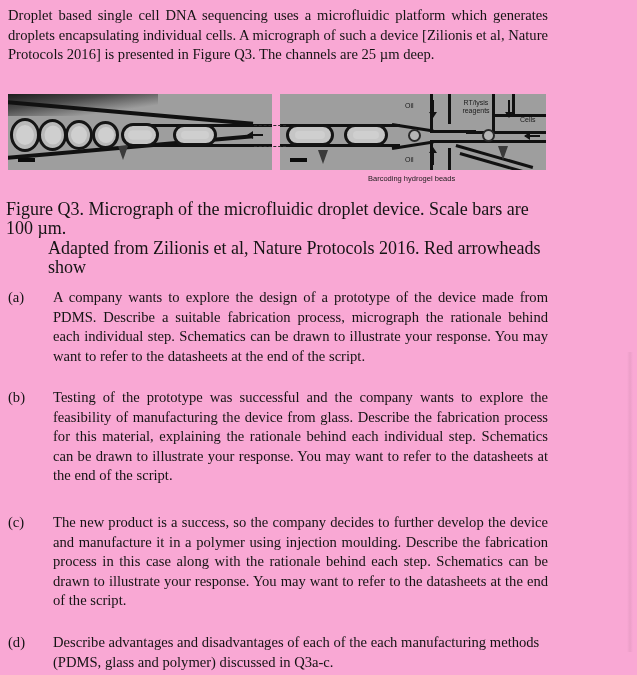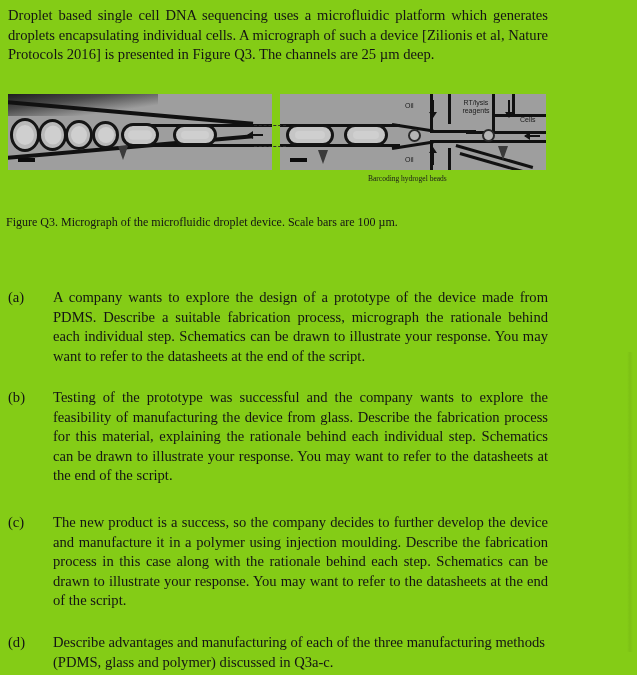--- a/index.html
+++ b/index.html
@@ -14,21 +14,21 @@
     overflow: hidden;
     font-family: "Liberation Serif", "DejaVu Serif", serif;
     color: #141414;
   }
 
   .page {
     position: absolute;
     left: 0; top: 0;
     width: 637px;
     height: 675px;
-    background: #84cc16;
+    background: #f9a8d4;
   }
 
   
   .scan-edge {
     position: absolute;
     top: 352px;
     right: 4px;
     width: 6px;
     height: 300px;
     background: linear-gradient(to right, rgba(0,0,0,0.0), rgba(0,0,0,0.055), rgba(0,0,0,0.0));
@@ -333,33 +333,33 @@
   .dash {
     position: absolute;
     height: 0;
     border-top: 1.5px dashed #2b2b2b;
   }
 
   .beads-caption {
     position: absolute;
     left: 360px;
     top: 80px;
-    font-family: Liberation Serif, serif;
+    font-family: Liberation Sans, sans-serif;
     font-size: 7.5px;
     color: #1b1b1b;
     white-space: nowrap;
   }
 
   
   .caption {
     position: absolute;
     left: 6px;
-    top: 213px;
+    top: 200px;
     width: 545px;
-    font-size: 12px;
+    font-size: 18px;
     line-height: 19.4px;
   }
   .caption-indent {
     display: block;
     padding-left: 42px;
   }
 
   
   .q {
     position: absolute;
@@ -483,35 +483,36 @@
     </div>
 
     <div class="dash" style="left:246px; top:31px; width:32px;"></div>
     <div class="dash" style="left:246px; top:52px; width:32px;"></div>
 
     <div class="beads-caption">Barcoding hydrogel beads</div>
   </div>
 
   <div class="caption">
     <span>Figure Q3. Micrograph of the microfluidic droplet device. Scale bars are 100 µm.</span>
+    <span class="caption-indent">Adapted from Zilionis et al, Nature Protocols 2016. Red arrowheads show</span>
   </div>
 
   <div class="q" id="q-a">
     <span class="q-label">(a)</span>
     <div class="q-body">A company wants to explore the design of a prototype of the device made from PDMS. Describe a suitable fabrication process, micrograph the rationale behind each individual step. Schematics can be drawn to illustrate your response. You may want to refer to the datasheets at the end of the script.</div>
   </div>
 
   <div class="q" id="q-b">
     <span class="q-label">(b)</span>
     <div class="q-body">Testing of the prototype was successful and the company wants to explore the feasibility of manufacturing the device from glass. Describe the fabrication process for this material, explaining the rationale behind each individual step. Schematics can be drawn to illustrate your response. You may want to refer to the datasheets at the end of the script.</div>
   </div>
 
   <div class="q" id="q-c">
     <span class="q-label">(c)</span>
     <div class="q-body">The new product is a success, so the company decides to further develop the device and manufacture it in a polymer using injection moulding. Describe the fabrication process in this case along with the rationale behind each step. Schematics can be drawn to illustrate your response. You may want to refer to the datasheets at the end of the script.</div>
   </div>
 
   <div class="q" id="q-d">
     <span class="q-label">(d)</span>
-    <div class="q-body nojust">Describe advantages and manufacturing of each of the three manufacturing methods (PDMS, glass and polymer) discussed in Q3a-c.</div>
+    <div class="q-body nojust">Describe advantages and disadvantages of each of the each manufacturing methods (PDMS, glass and polymer) discussed in Q3a-c.</div>
   </div>
 
 </div>
 
 </body></html>

